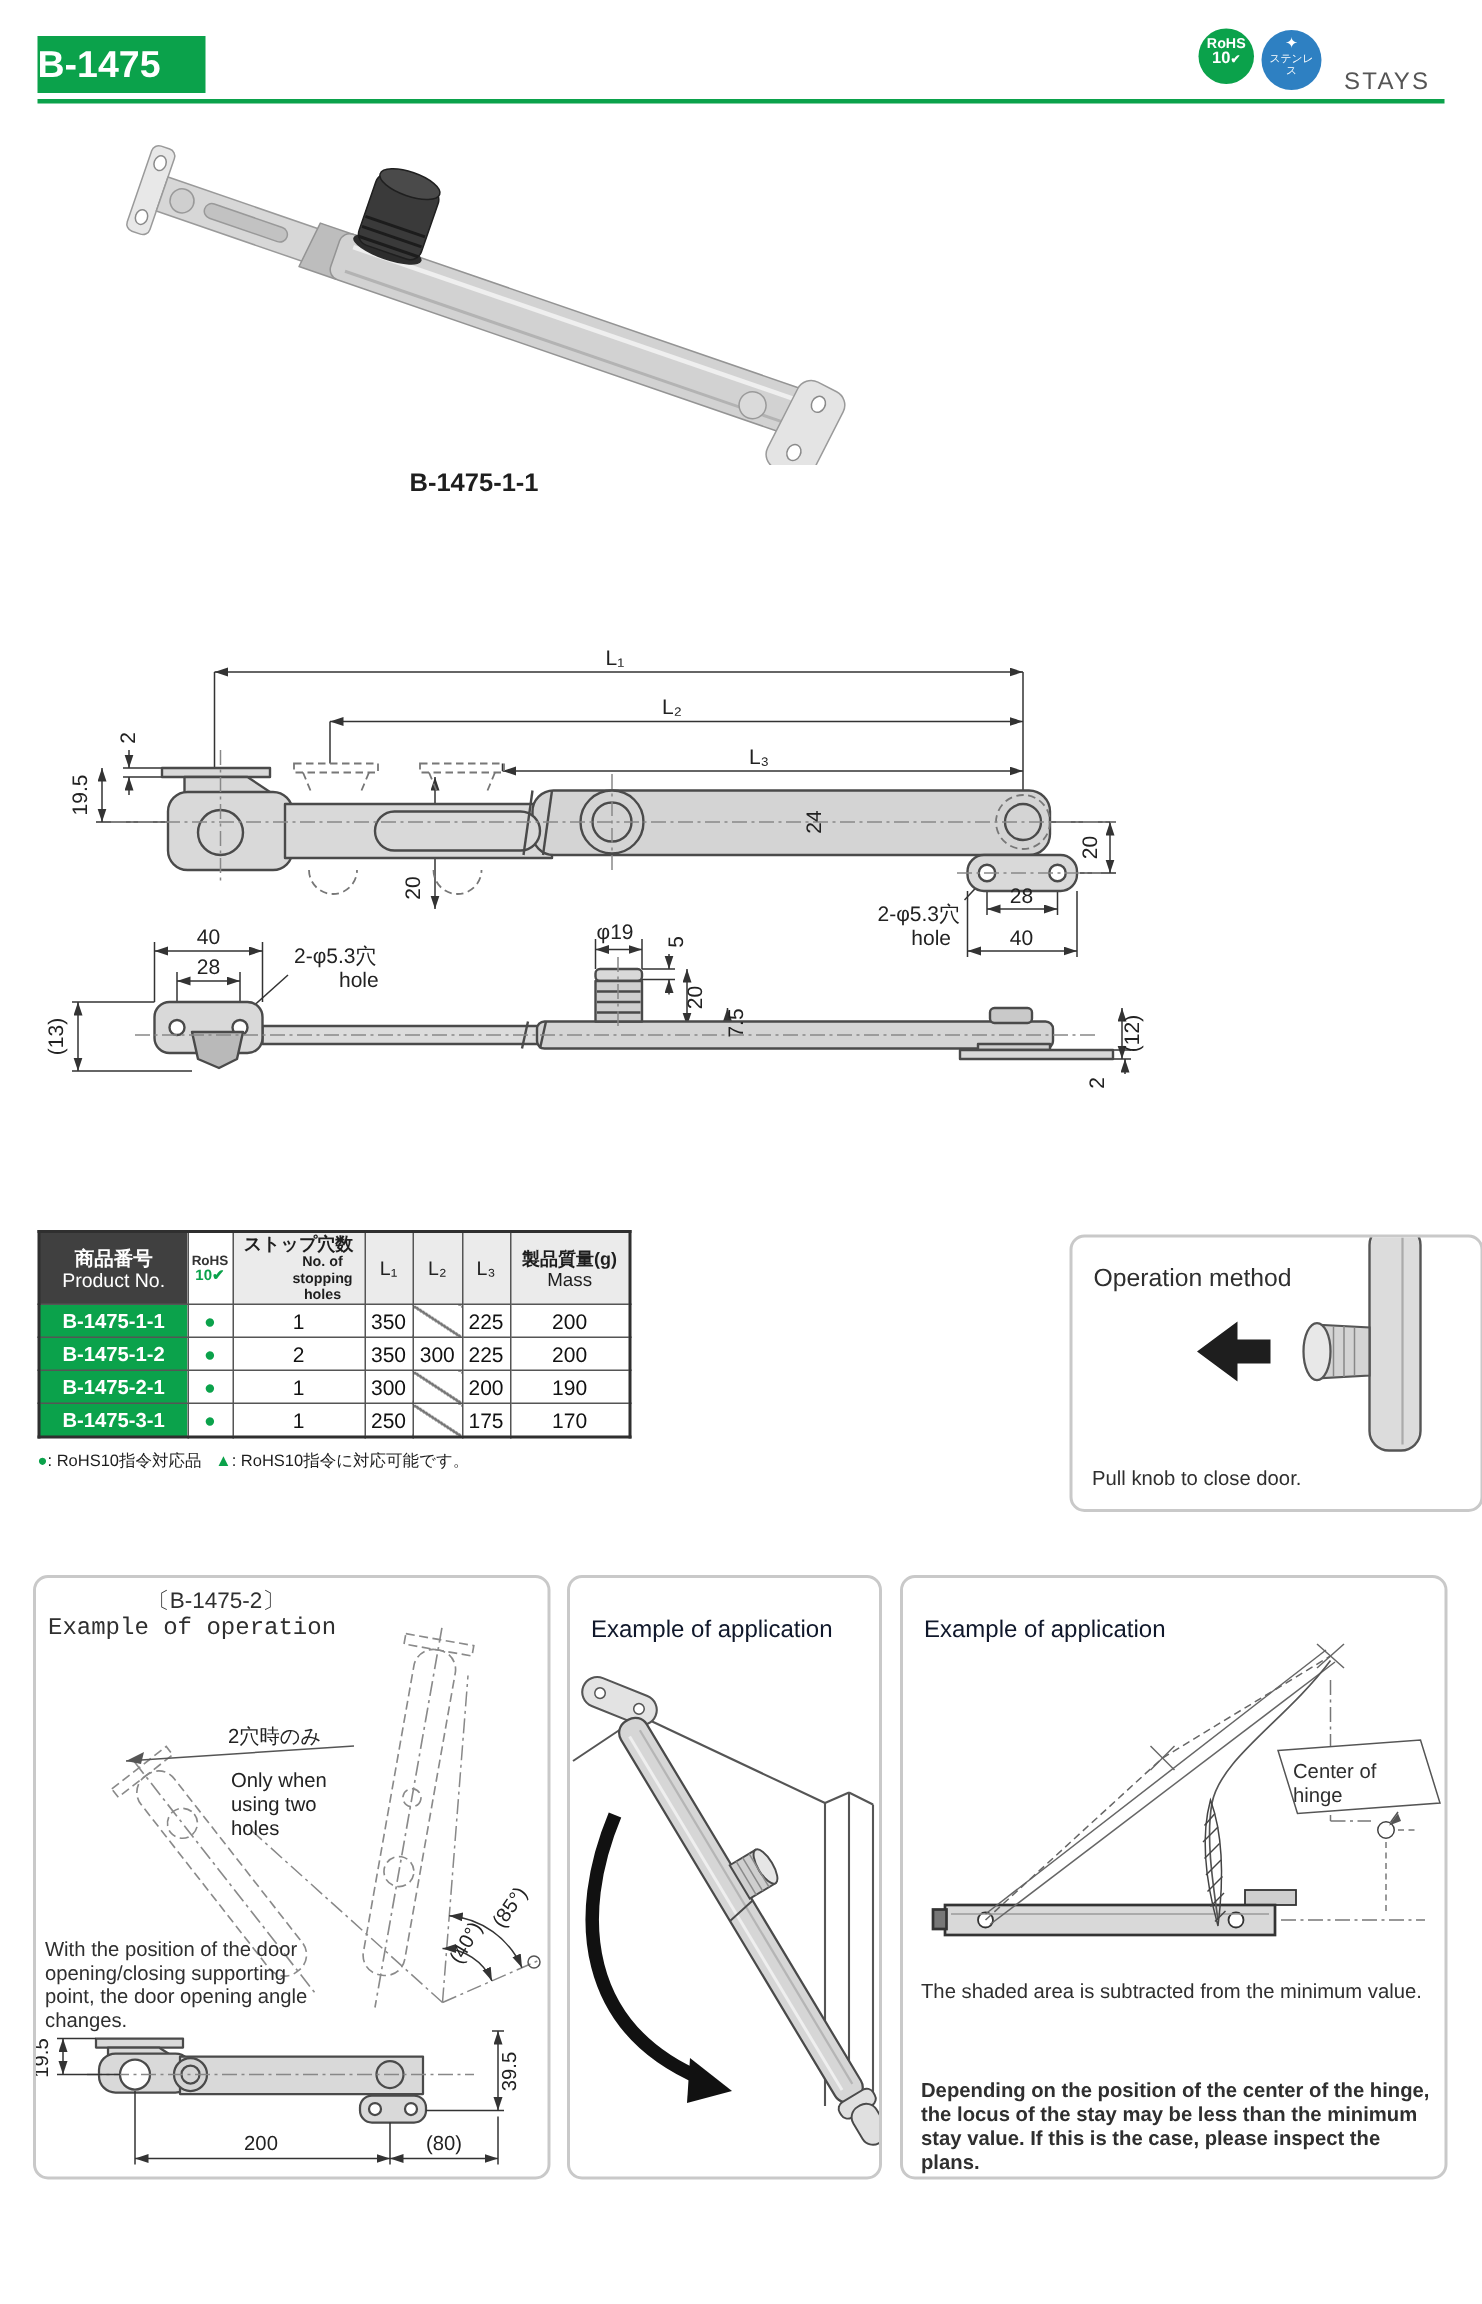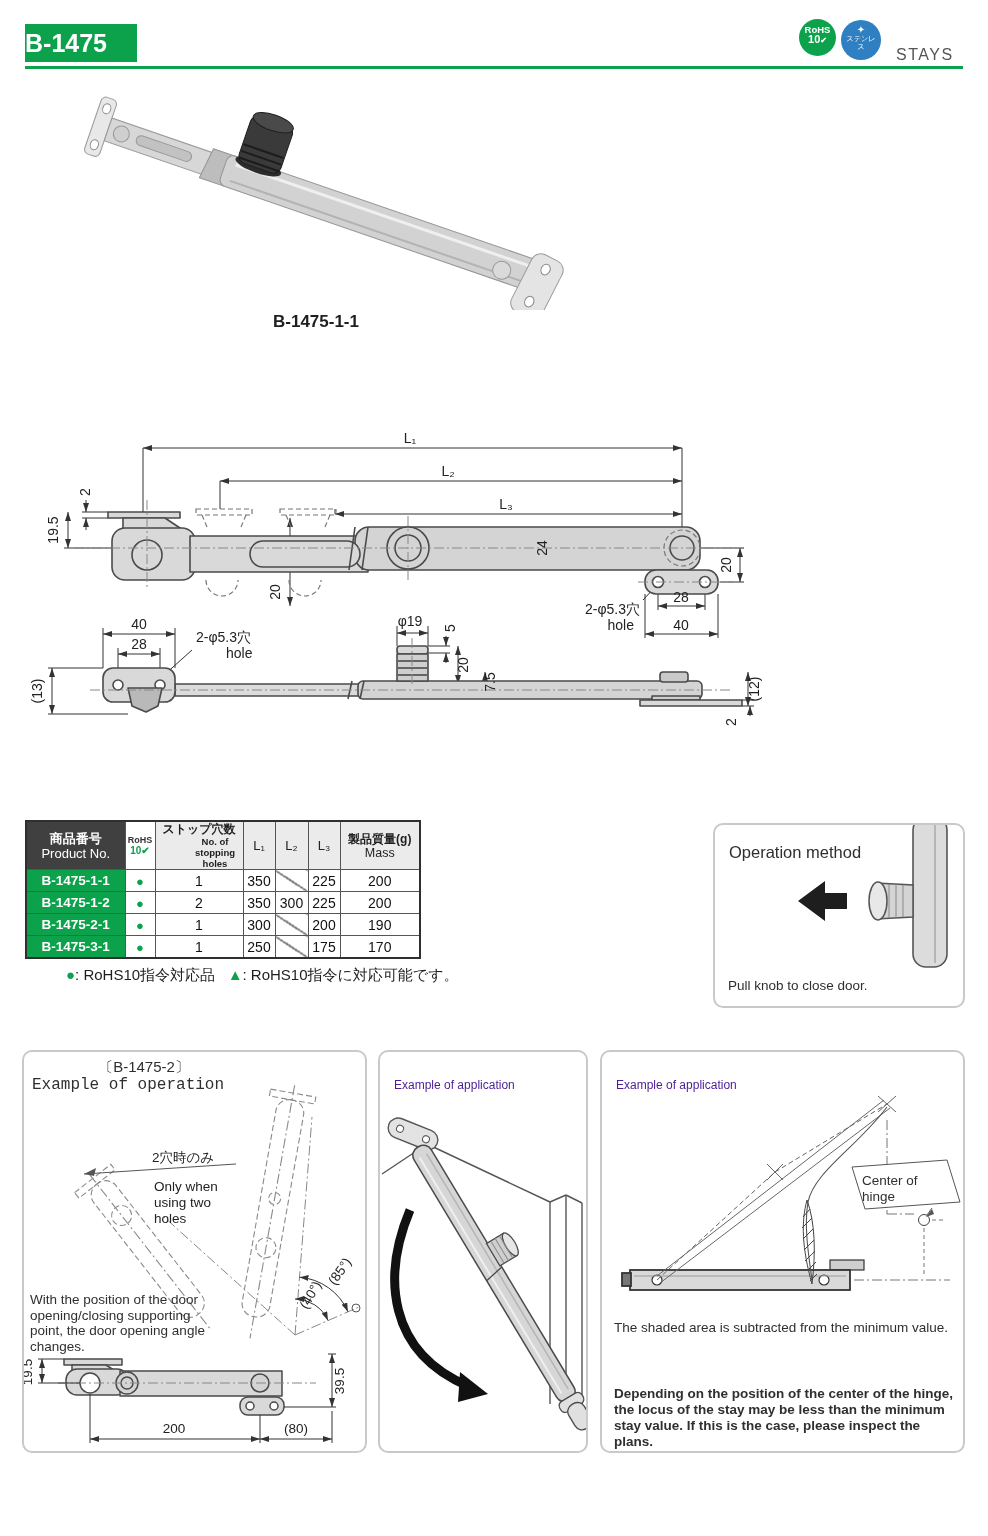--- a/index.html
+++ b/index.html
@@ -35,33 +35,33 @@
   .th-lite .en{font-size:9.5px;font-weight:bold;line-height:11px;margin-left:32px;}
   .th-l{background:#ebebeb;font-size:13px;font-weight:normal;}
   .th-rohs{background:#fff;color:#333;}
   .th-rohs .l1{font-size:9px;font-weight:bold;line-height:10px;}
   .th-rohs .l2{font-size:10px;font-weight:bold;line-height:11px;}
   .c-prod{background:#0ba24b;color:#fff;font-size:13.5px;font-weight:bold;}
   .c-num{font-size:14px;color:#111;background:#fff;}
   .c-rohs{background:#fff;}
   .c-rohs .dot{font-size:13px;line-height:13px;}
   .slash{background-image:linear-gradient(to top right,transparent 47.5%,#777 47.5%,#777 52.5%,transparent 52.5%);}
-  .legend{left:25px;top:966px;font-size:15px;color:#1e1e1e;margin-left:41px;}
+  .legend{left:25px;top:966px;font-size:11px;color:#1e1e1e;}
   .legend b{font-weight:normal;}
   
   .rbox{border:2px solid #c9c9c9;border-radius:10px;background:#fff;box-sizing:border-box;}
-  .opbox{left:713px;top:823px;width:252px;height:185px;}
+  .opbox{left:713px;top:823px;width:276px;height:185px;}
   .opbox .ttl{position:absolute;left:14px;top:18px;font-size:16.5px;color:#2f2f2f;}
   .opbox .cap{position:absolute;left:13px;top:153px;font-size:13.5px;color:#2f2f2f;}
   .ex1{left:22px;top:1050px;width:345px;height:403px;}
   .ex2{left:378px;top:1050px;width:210px;height:403px;}
   .ex3{left:600px;top:1050px;width:365px;height:403px;}
   .exh1{position:absolute;left:0;top:6px;width:240px;text-align:center;font-size:15px;color:#2f2f2f;}
   .exh2{position:absolute;left:8px;top:24px;font-size:16px;color:#2f2f2f;font-family:Liberation Mono, monospace;}
-  .exh{position:absolute;left:14px;top:26px;font-size:12px;color:#4c1d95;}
+  .exh{position:absolute;left:14px;top:26px;font-size:16px;color:#0f172a;}
   .ex1 .body{position:absolute;left:6px;top:240px;width:176px;font-size:13.5px;line-height:15.5px;color:#2f2f2f;}
   .ex3 .n1{position:absolute;left:12px;top:268px;width:342px;font-size:13.5px;line-height:16px;color:#2f2f2f;}
   .ex3 .n2{position:absolute;left:12px;top:334px;width:348px;font-size:13.5px;line-height:16px;color:#2f2f2f;font-weight:bold;}
   svg text{font-family:"Liberation Sans",sans-serif;}
   .boxsvg{position:absolute;left:0;top:0;}
 </style>
 </head>
 <body>
 
 <div class="page">

